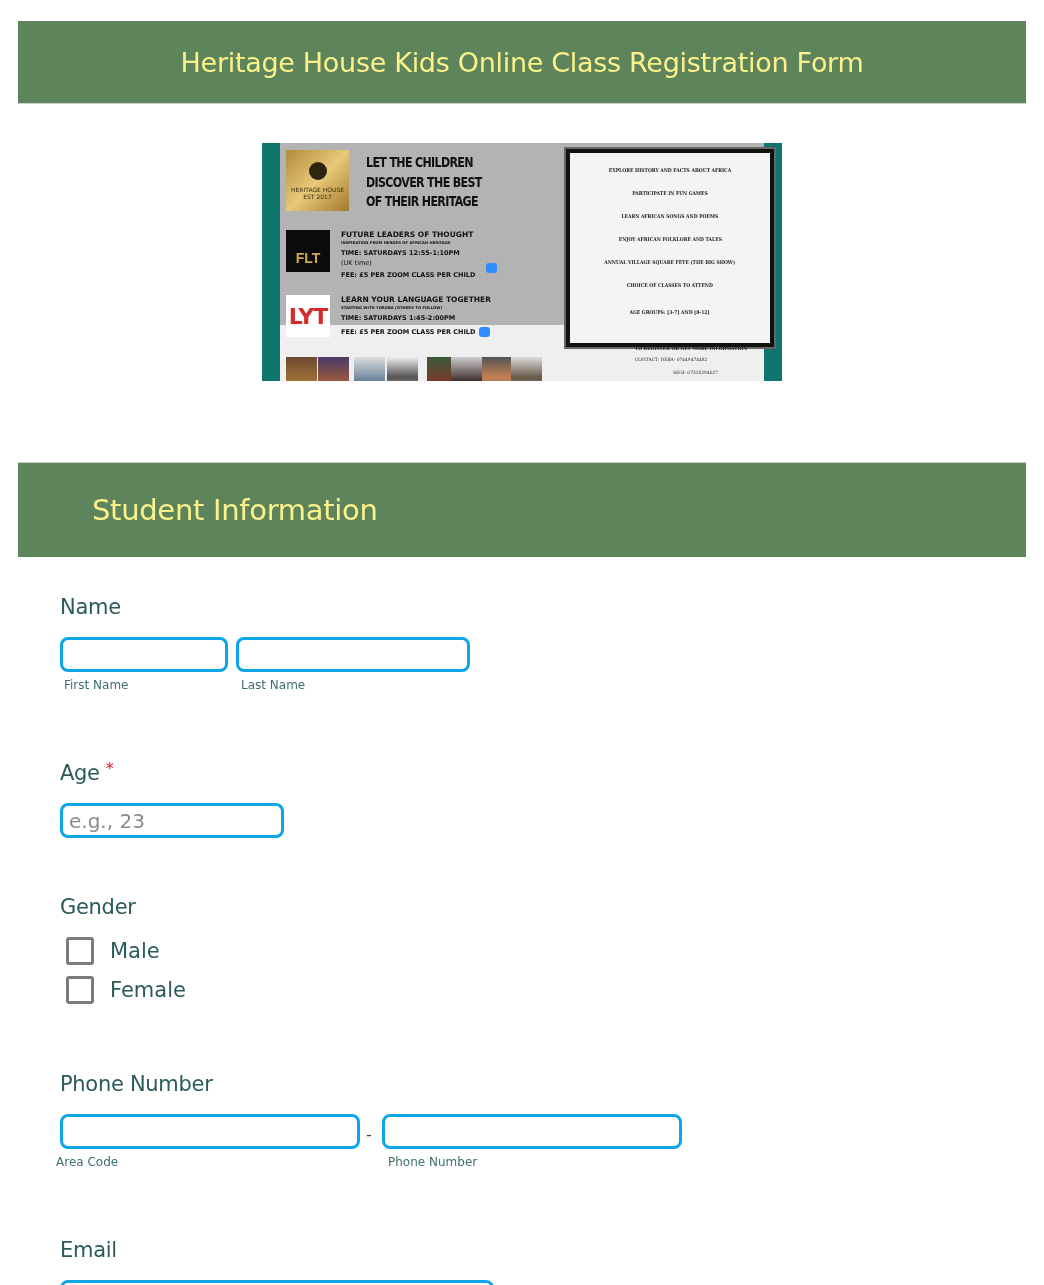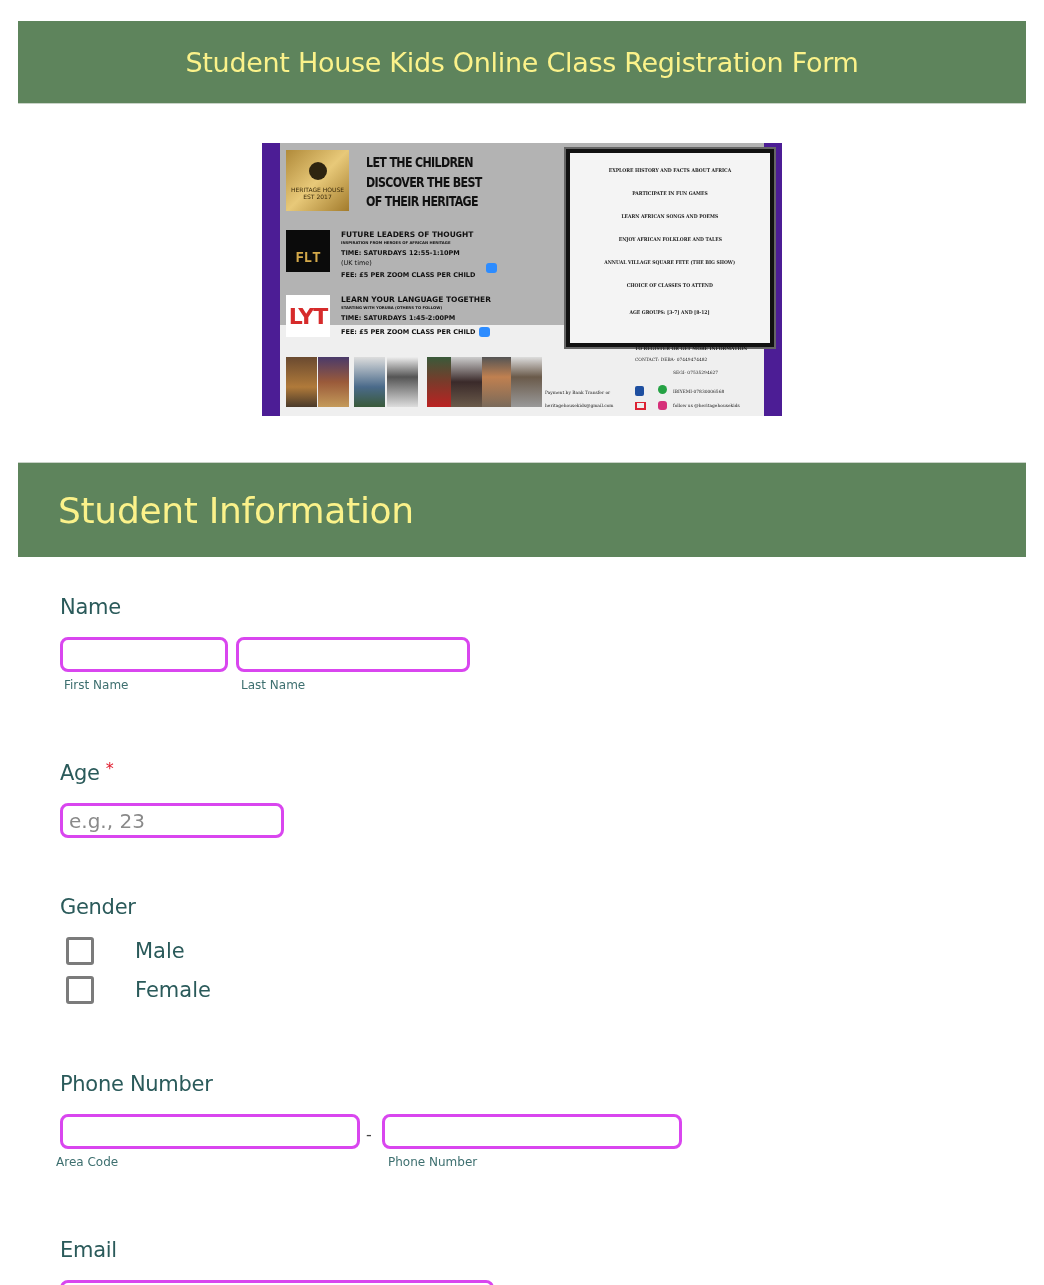--- a/index.html
+++ b/index.html
@@ -11,22 +11,22 @@
     background: #5e845c; border-bottom: 1px solid #c9d3c8;
     display: flex; align-items: center; justify-content: center;
   }
   .header-bar h1 {
     font-family: "DejaVu Sans", sans-serif; font-weight: normal;
     font-size: 27px; color: #fbf28a; letter-spacing: -0.3px;
   }
 
   
   .flyer {
-    position: absolute; left: 262px; top: 143px; width: 520px; height: 273px;
-    background: #4c1d95; overflow: hidden;
+    position: absolute; left: 262px; top: 143px; width: 520px; height: 238px;
+    background: #0f766e; overflow: hidden;
   }
   .flyer-inner {
     position: absolute; left: 18px; top: 0; width: 484px; height: 273px;
     background: #b3b3b3;
   }
   .flyer-lower {
     position: absolute; left: 0; top: 182px; width: 484px; height: 91px; background: #efefef;
   }
   .logo-heritage {
     position: absolute; left: 6px; top: 7px; width: 63px; height: 61px;
@@ -36,21 +36,21 @@
   }
   .logo-heritage .face { width: 18px; height: 18px; border-radius: 50%; background: #2e2410; margin-bottom: 6px; }
   .flyer-headline {
     position: absolute; left: 86px; top: 10px; width: 160px;
     font-family: "DejaVu Sans", sans-serif; font-weight: bold; font-size: 13.5px; line-height: 19.5px;
     color: #111; letter-spacing: -0.8px; transform: scaleX(0.82); transform-origin: left top;
   }
   .prog { position: absolute; left: 6px; width: 250px; }
   .prog .plogo {
     position: absolute; left: 0; top: 0; width: 44px; height: 42px;
-    display: flex; align-items: flex-end; justify-content: center; font-family: Liberation Mono, monospace; font-weight: bold;
+    display: flex; align-items: flex-end; justify-content: center; font-family: Liberation Sans, sans-serif; font-weight: bold;
   }
   .prog.flt { top: 87px; }
   .prog.flt .plogo { background: #0b0b0b; color: #d4a94a; font-size: 14px; padding-bottom: 6px; }
   .prog.lyt { top: 152px; }
   .prog.lyt .plogo { background: #fff; color: #d62b2b; font-size: 22px; align-items: center; font-family: "DejaVu Sans", sans-serif; letter-spacing: -1px; }
   .prog .ptext { position: absolute; left: 55px; top: 0; width: 200px; color: #111; }
   .ptitle { font-size: 7.5px; font-weight: bold; white-space: nowrap; }
   .psub { font-size: 3.8px; font-weight: bold; white-space: nowrap; margin-top: 1px; }
   .pline { font-size: 6.5px; font-weight: bold; white-space: nowrap; margin-top: 4px; }
   .zoom-icon { display: inline-block; width: 11px; height: 10px; border-radius: 3px; background: #2d8cff; vertical-align: middle; margin-left: 4px; }
@@ -70,42 +70,42 @@
     position: absolute; left: 265px; top: 203px; width: 220px; font-family: "DejaVu Serif", serif;
     font-size: 4.4px; color: #222; white-space: nowrap;
   }
 
   
   .section-bar {
     position: absolute; left: 18px; top: 462px; width: 1008px; height: 95px;
     background: #5e845c; border-top: 1px solid #c9d3c8;
     display: flex; align-items: center; padding-left: 40px;
   }
-  .section-bar h2 { font-weight: normal; font-size: 36px; color: #fbf28a; letter-spacing: -0.3px; }
+  .section-bar h2 { font-weight: normal; font-size: 29px; color: #fbf28a; letter-spacing: -0.3px; margin-left: 34px; }
 
   .field-label { position: absolute; left: 60px; font-size: 21px; font-weight: normal; color: #2a5a5a; letter-spacing: -0.3px; }
   .req { color: #e0192b; font-size: 16px; margin-left: 6px; vertical-align: top; position: relative; top: -2px; }
   .text-input {
-    position: absolute; height: 35px; border: 3px solid #d946ef; border-radius: 8px; background: #fff;
+    position: absolute; height: 35px; border: 3px solid #0ea5e9; border-radius: 8px; background: #fff;
     font-family: "DejaVu Sans", sans-serif; font-size: 20px; color: #333; padding: 0 6px; outline: none;
   }
   .text-input::placeholder { color: #8a8a8a; }
   .sublabel { position: absolute; font-size: 12px; color: #3d6f6f; }
 
   .checkbox-row { position: absolute; left: 66px; display: flex; align-items: center; }
   .checkbox { width: 28px; height: 28px; border: 3px solid #7b7b7b; border-radius: 3px; background: #fff; }
-  .checkbox-label { margin-left: 41px; font-size: 21px; color: #2a5a5a; }
+  .checkbox-label { margin-left: 16px; font-size: 21px; color: #2a5a5a; }
 
   .dash { position: absolute; left: 366px; top: 1125px; font-size: 16px; color: #444; }
 </style>
 </head>
 <body>
 
 <div class="header-bar">
-  <h1>Student House Kids Online Class Registration Form</h1>
+  <h1>Heritage House Kids Online Class Registration Form</h1>
 </div>
 
 <div class="flyer">
   <div class="flyer-inner">
     <div class="flyer-lower"></div>
 
     <div class="logo-heritage">
       <div class="face"></div>
       <span>HERITAGE HOUSE</span>
       <span>EST 2017</span>

